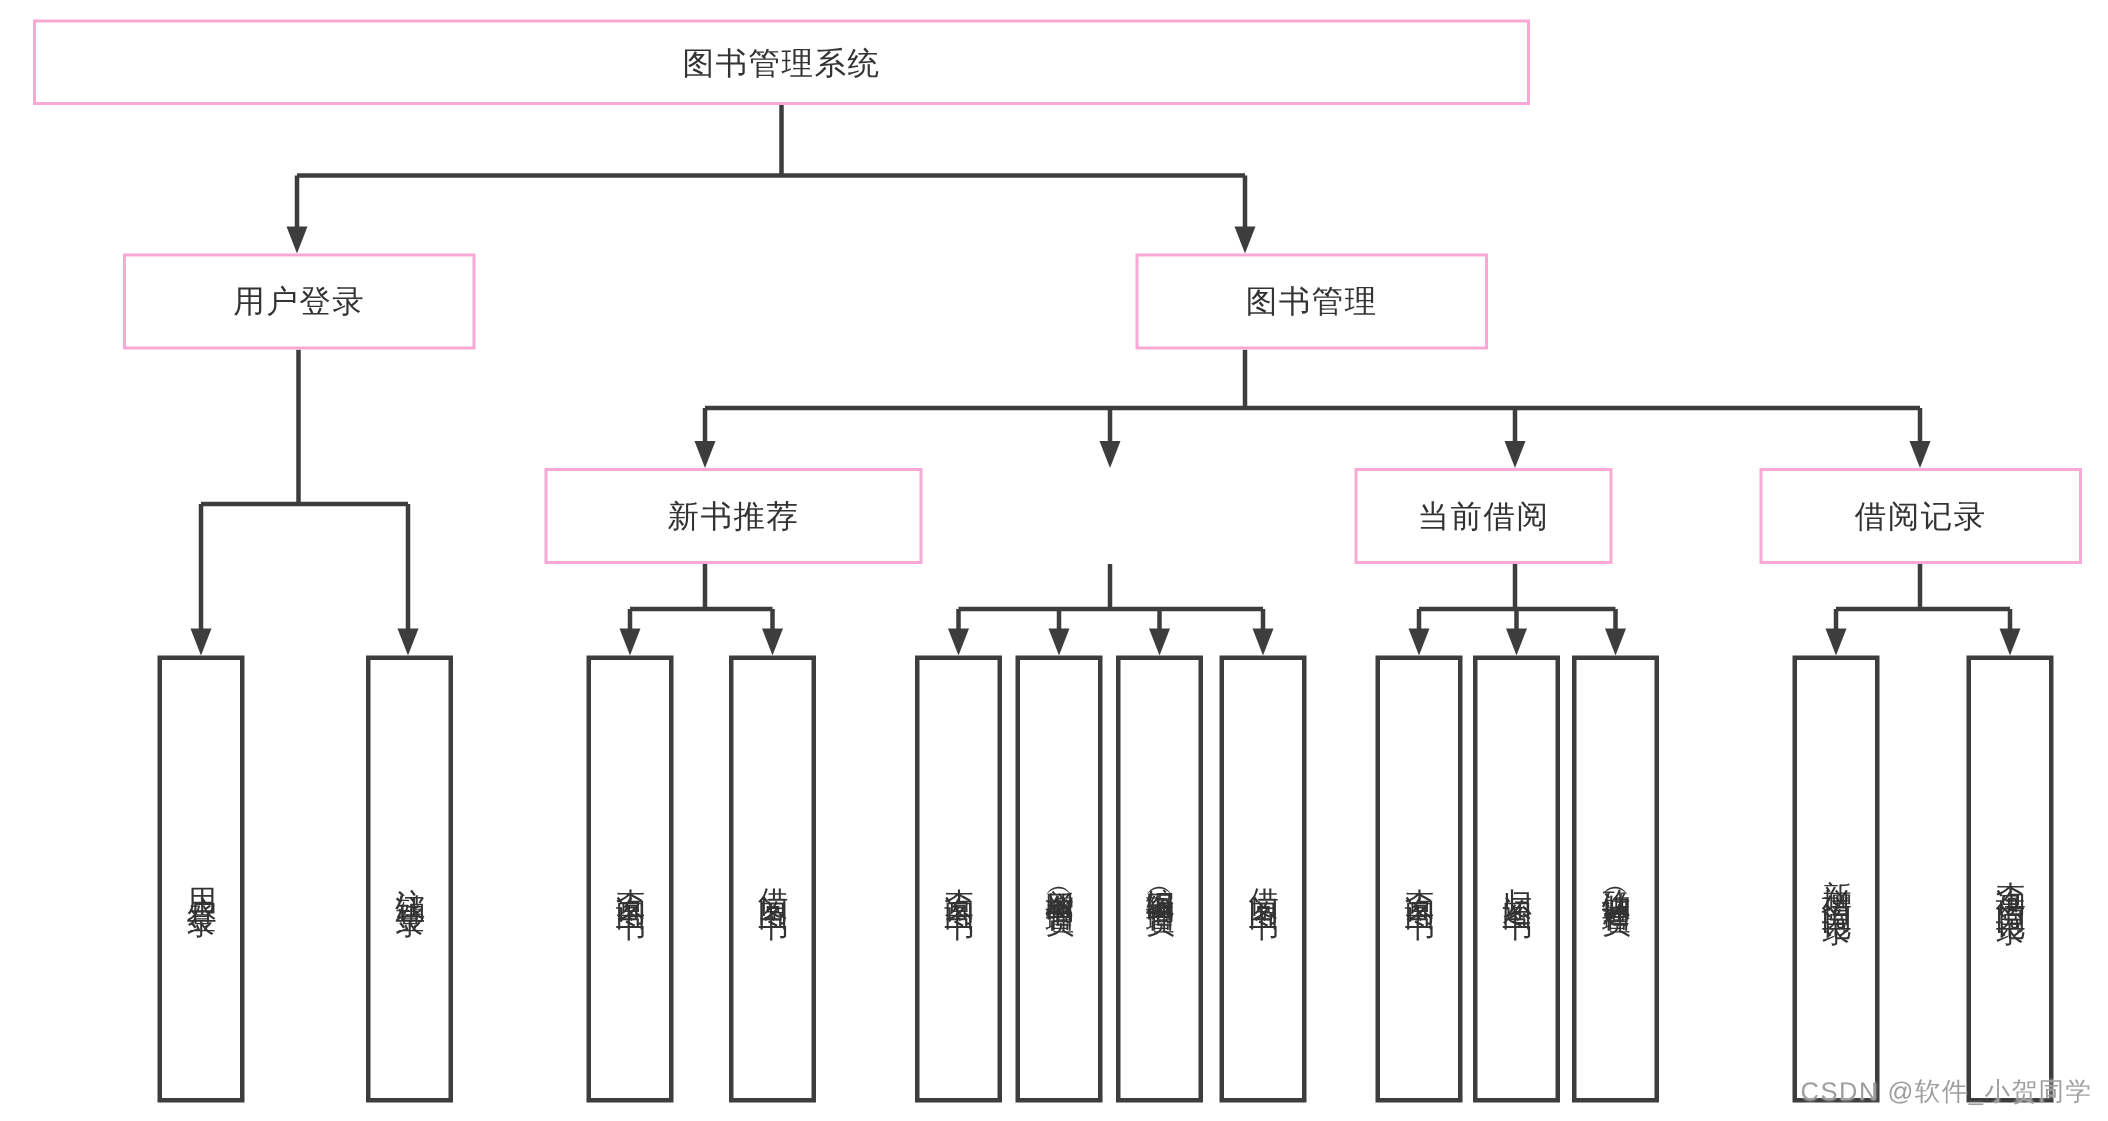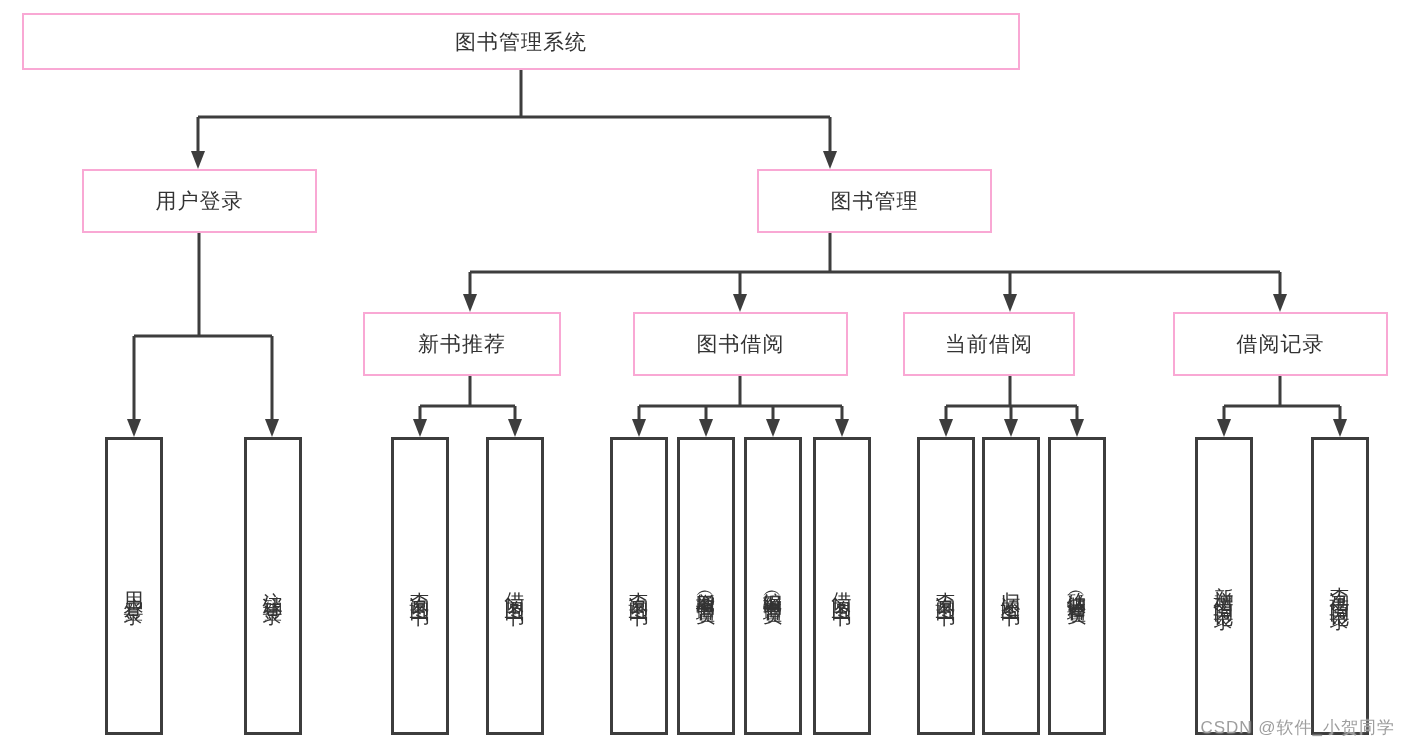--- a/index.html
+++ b/index.html
@@ -109,25 +109,22 @@
     <span>图书管理系统</span>
   </div>
 
   <div class="hbox" style="left:82px; top:169px; width:235px; height:64px;">
     <span>用户登录</span>
   </div>
   <div class="hbox" style="left:713px; top:169px; width:235px; height:64px;margin-left:44px;">
     <span>图书管理</span>
   </div>
 
-  <div class="hbox" style="left:363px; top:312px; width:198px; height:64px;">
+  <div class="hbox" style="left:363px; top:312px; width:252px; height:64px;">
     <span>新书推荐</span>
-  </div>
-  <div class="hbox" style="left:633px; top:312px; width:215px; height:64px;">
-    <span>图书借阅</span>
   </div>
   <div class="hbox" style="left:903px; top:312px; width:172px; height:64px;">
     <span>当前借阅</span>
   </div>
   <div class="hbox" style="left:1173px; top:312px; width:215px; height:64px;">
     <span>借阅记录</span>
   </div>
 
   <div class="vbox" style="left:105px;">
     <span class="vtext">用户登录</span>

